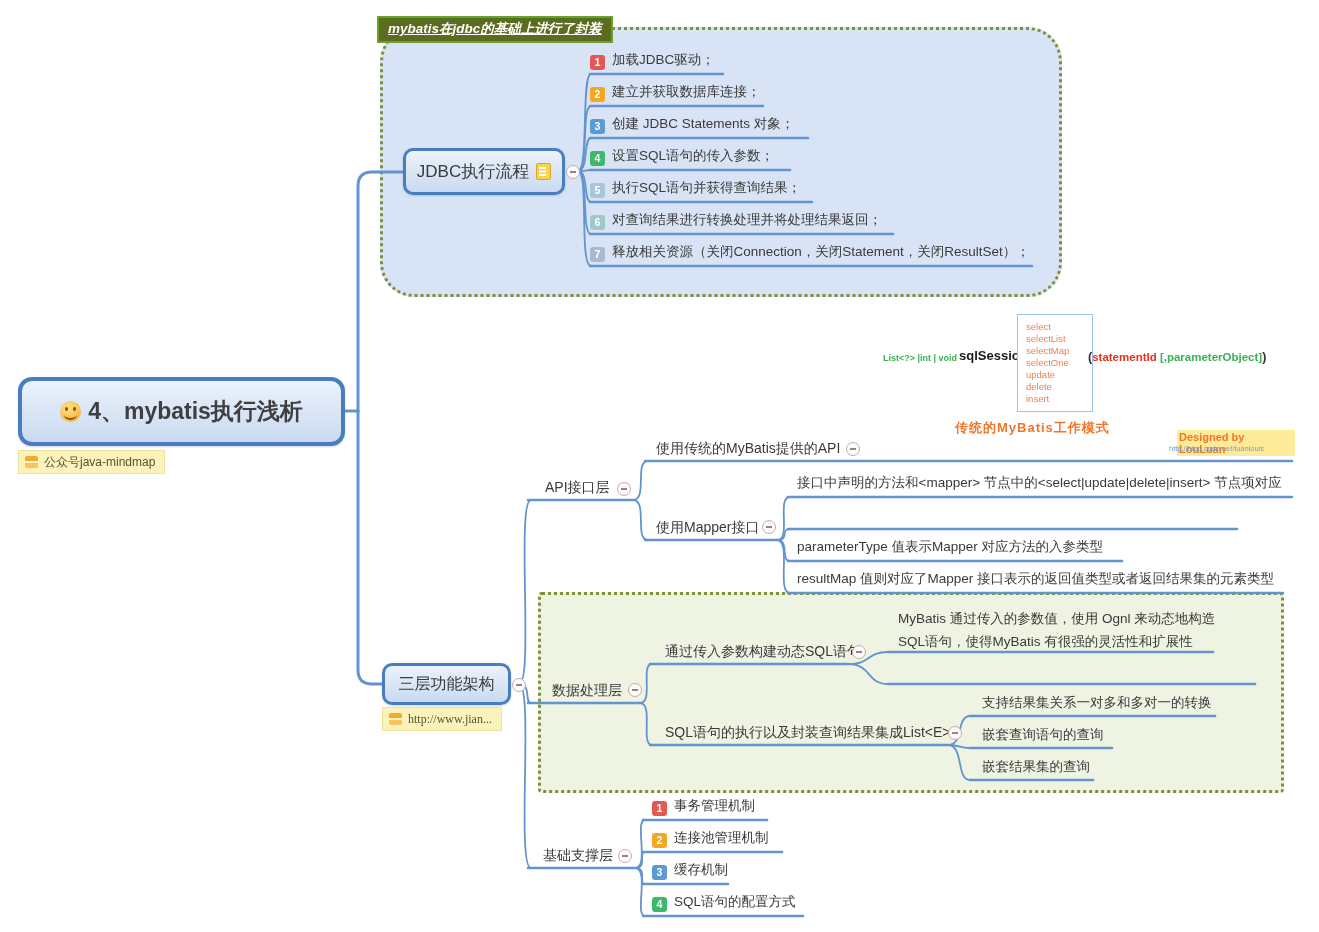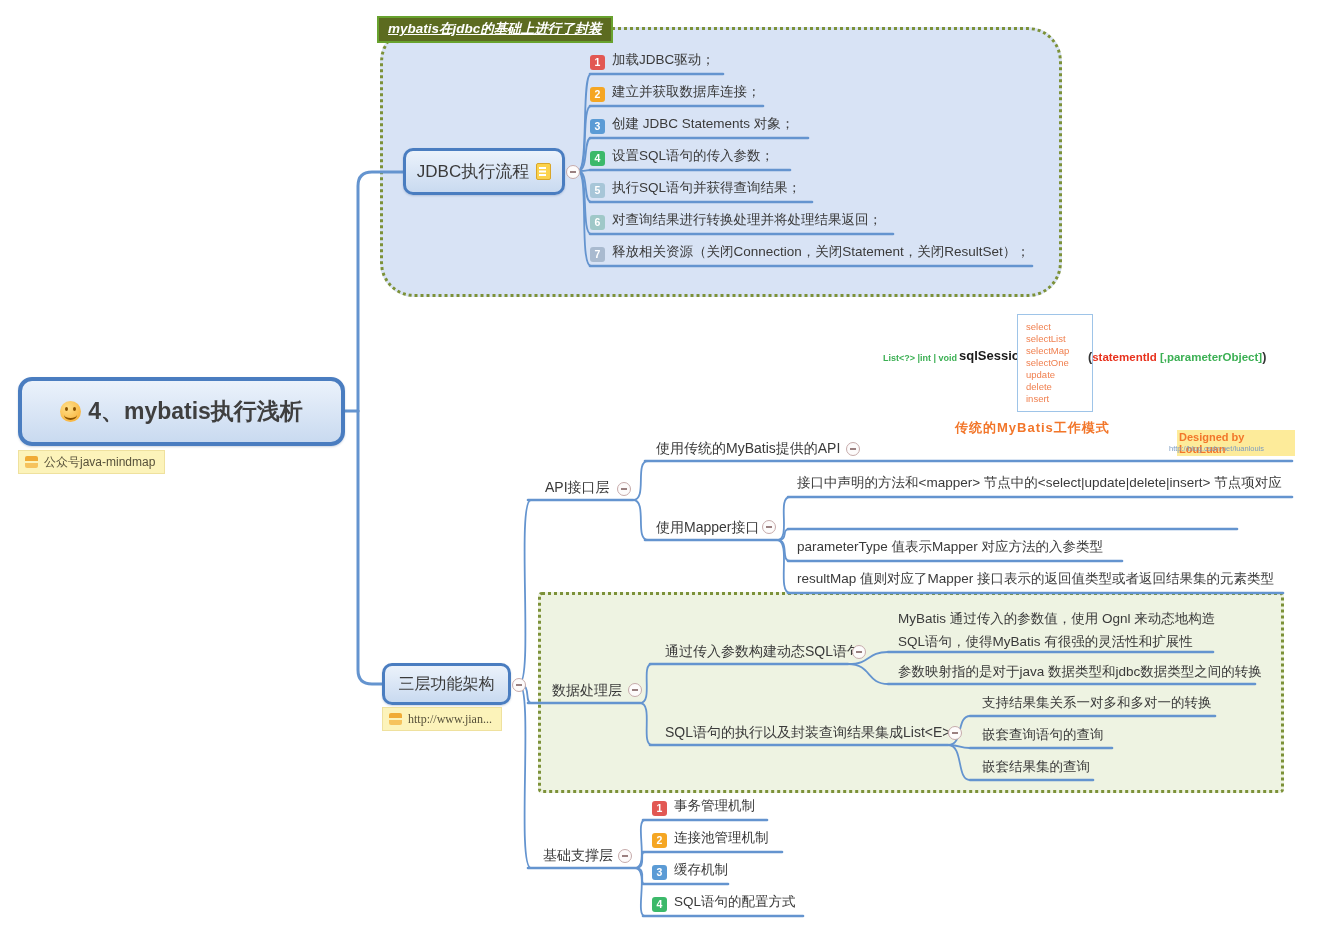--- a/index.html
+++ b/index.html
@@ -230,21 +230,20 @@
     <span class="credit">Designed by LouLuan</span>
     <span class="url">http://blog.csdn.net/luanlouis</span>
   </div>
 
   <div class="topic mid" style="left:552px;top:682px">数据处理层</div>
   <div class="collapse" style="left:628px;top:683px"></div>
 
   <div class="topic mid" style="left:665px;top:643px">通过传入参数构建动态SQL语句</div>
   <div class="collapse" style="left:852px;top:645px"></div>
   <div class="topic wrap2" style="left:898px;top:607px">MyBatis 通过传入的参数值，使用 Ognl 来动态地构造SQL语句，使得MyBatis 有很强的灵活性和扩展性</div>
-  <div class="topic" style="left:898px;top:663px">参数映射指的是对于java 数据类型和jdbc数据类型之间的转换</div>
 
   <div class="topic mid" style="left:665px;top:724px">SQL语句的执行以及封装查询结果集成List&lt;E&gt;</div>
   <div class="collapse" style="left:948px;top:726px"></div>
   <div class="topic" style="left:982px;top:694px">支持结果集关系一对多和多对一的转换</div>
   <div class="topic" style="left:982px;top:726px">嵌套查询语句的查询</div>
   <div class="topic" style="left:982px;top:758px">嵌套结果集的查询</div>
 
   <div class="topic mid" style="left:543px;top:847px">基础支撑层</div>
   <div class="collapse" style="left:618px;top:849px"></div>
 

